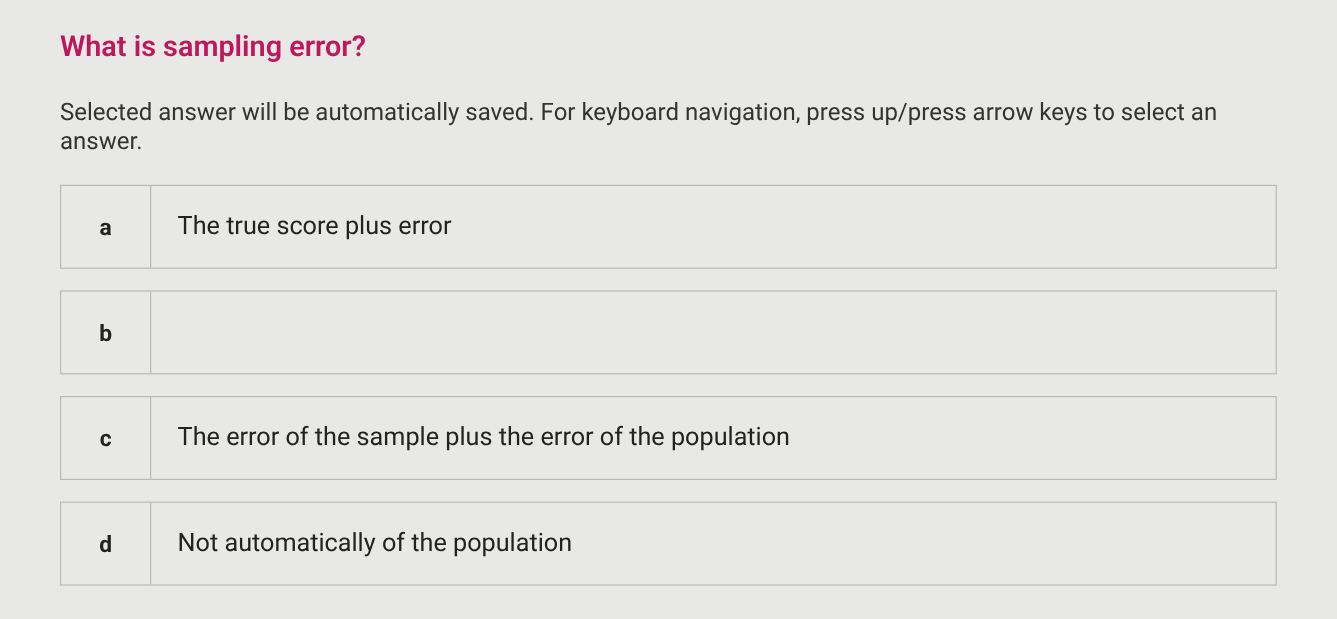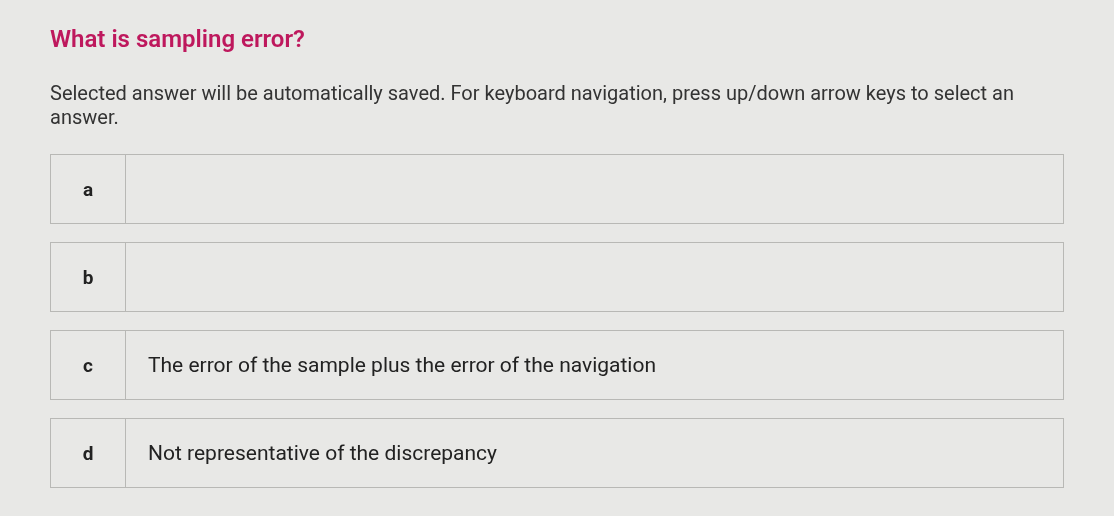--- a/index.html
+++ b/index.html
@@ -57,30 +57,31 @@
       padding-left: 22px;
       font-size: 21px;
       font-weight: 400;
       color: #222;
     }
   </style>
 </head>
 <body>
 
 <div class="question-title">What is sampling error?</div>
-<div class="instructions">Selected answer will be automatically saved. For keyboard navigation, press up/down arrow keys to select an answer.</div>
+<div class="instructions">Selected answer will be automatically saved. For keyboard navigation, press up/press arrow keys to select an answer.</div>
 
 <div class="options">
   <div class="option-row">
     <div class="option-letter">a</div>
+    <div class="option-text">The true score plus error</div>
   </div>
   <div class="option-row">
     <div class="option-letter">b</div>
   </div>
   <div class="option-row">
     <div class="option-letter">c</div>
-    <div class="option-text">The error of the sample plus the error of the navigation</div>
+    <div class="option-text">The error of the sample plus the error of the population</div>
   </div>
   <div class="option-row">
     <div class="option-letter">d</div>
-    <div class="option-text">Not representative of the discrepancy</div>
+    <div class="option-text">Not automatically of the population</div>
   </div>
 </div>
 
 </body></html>

